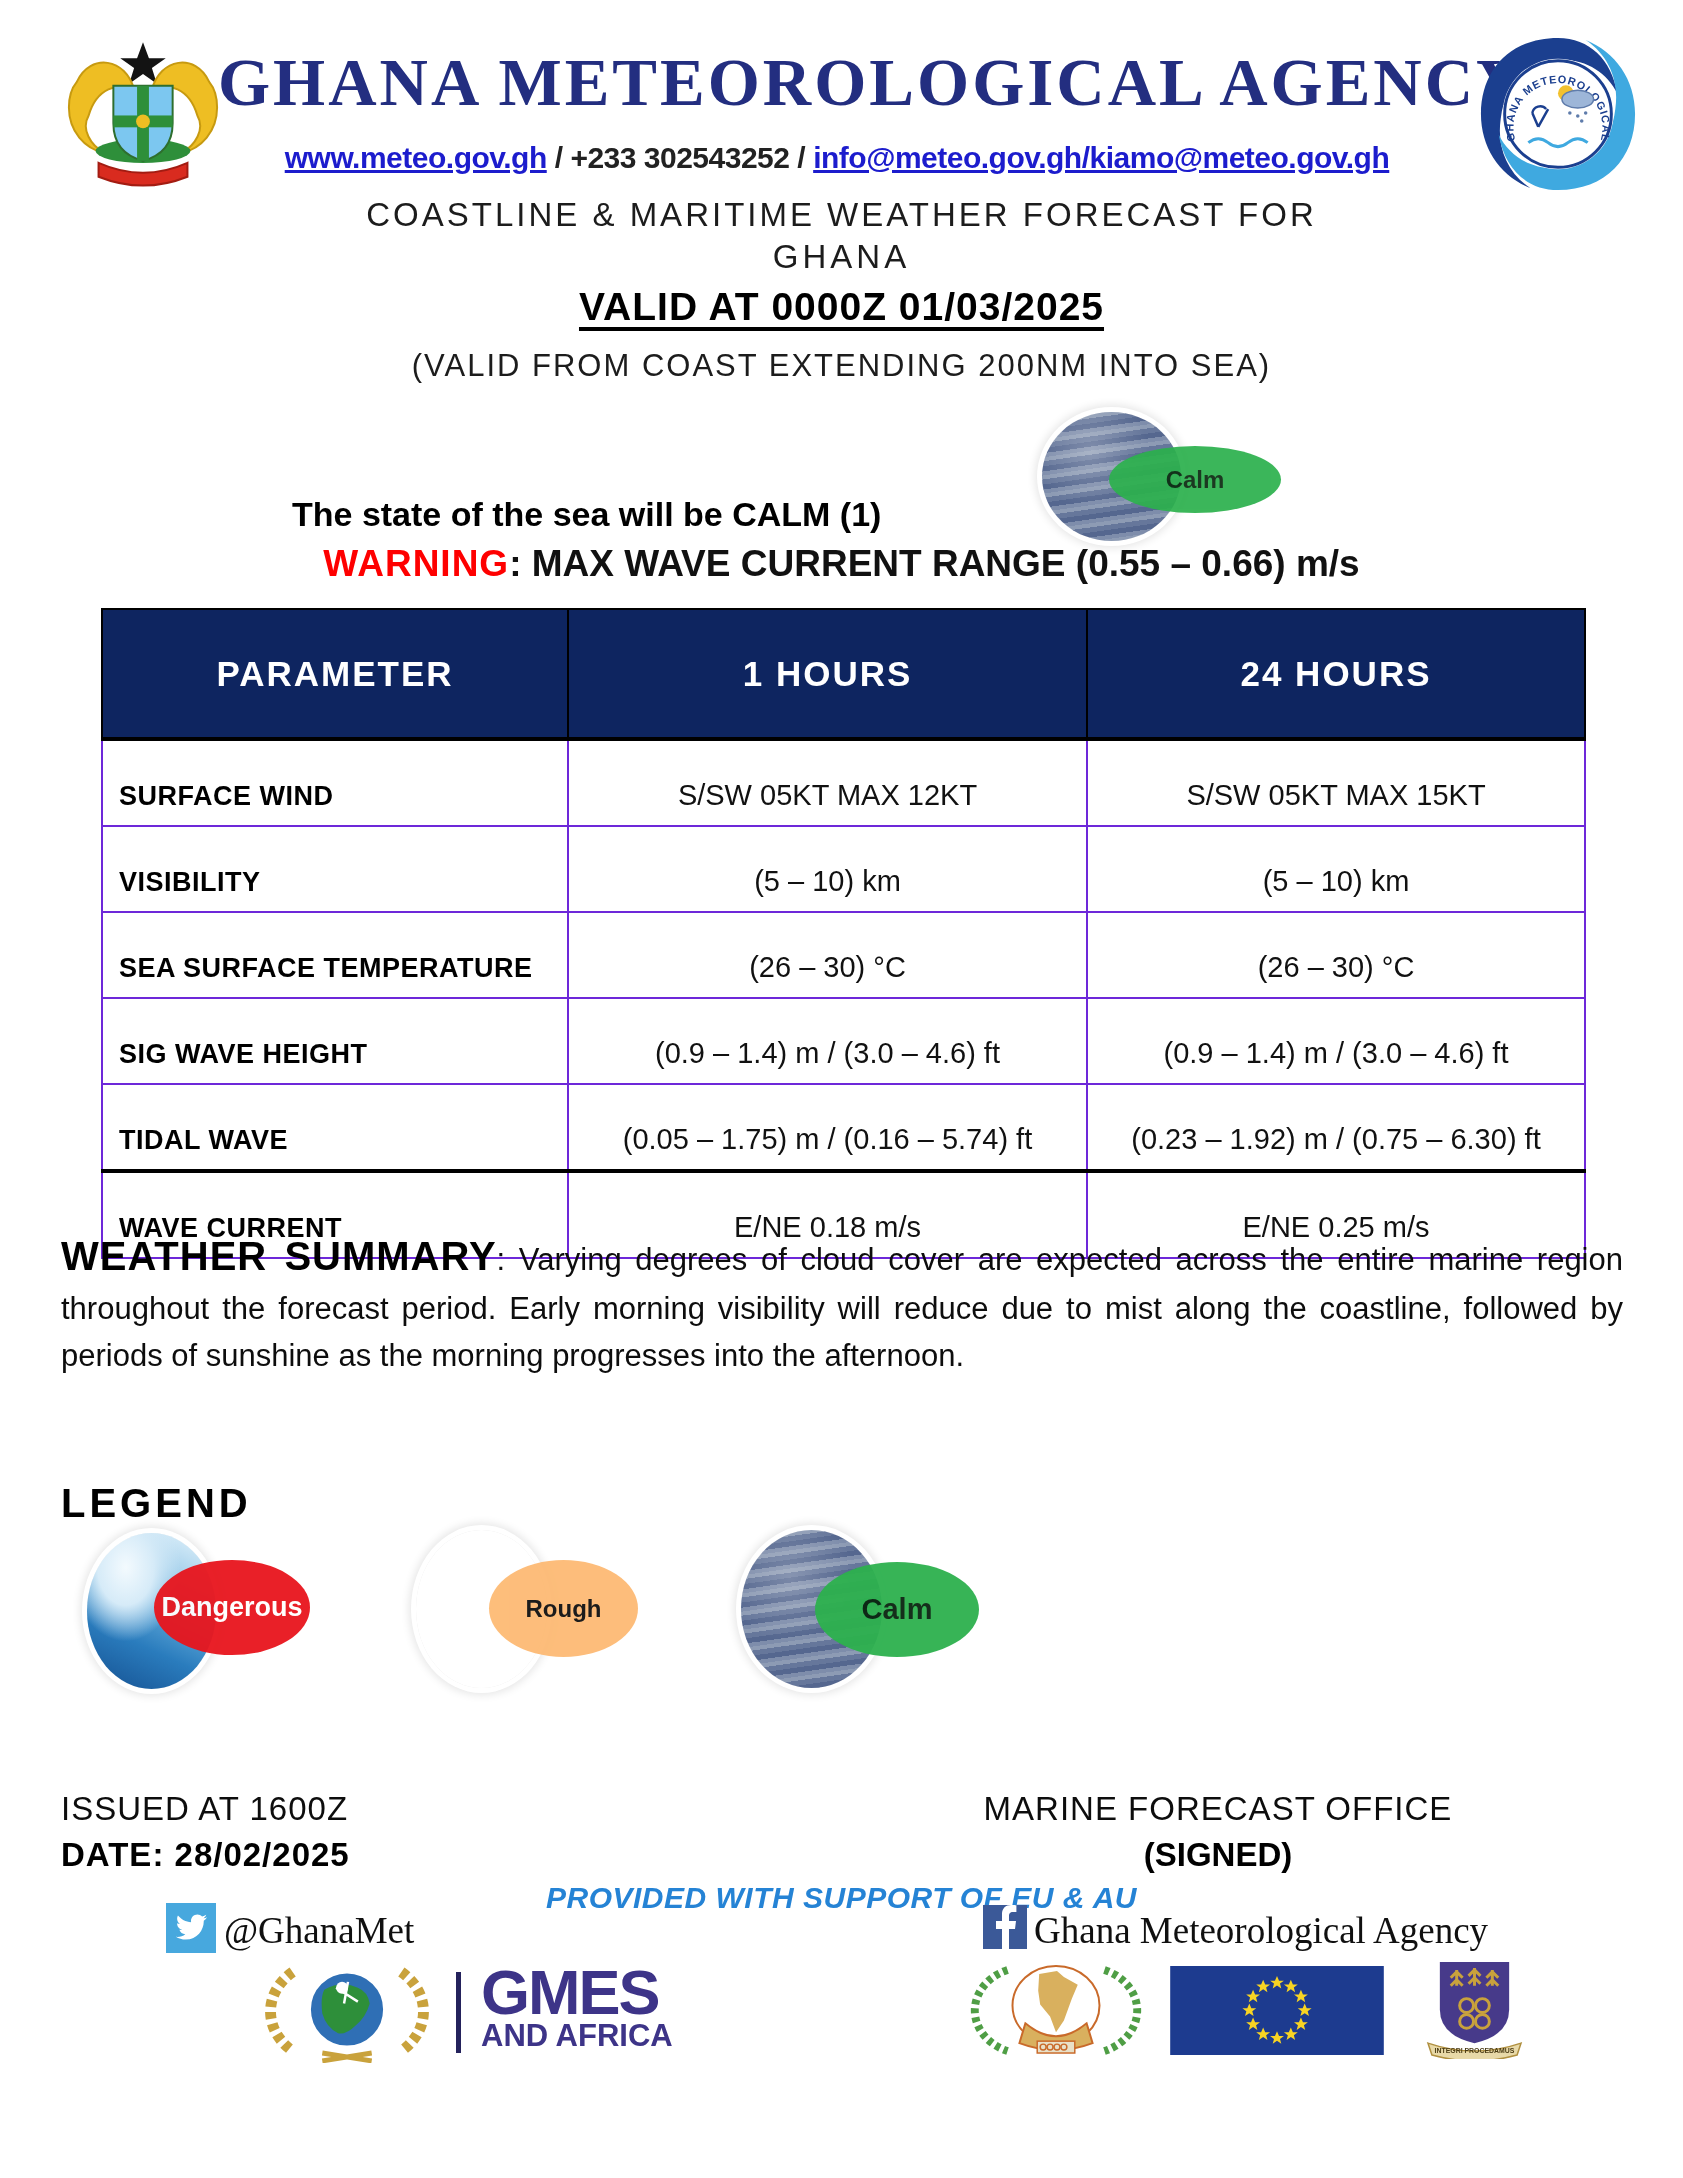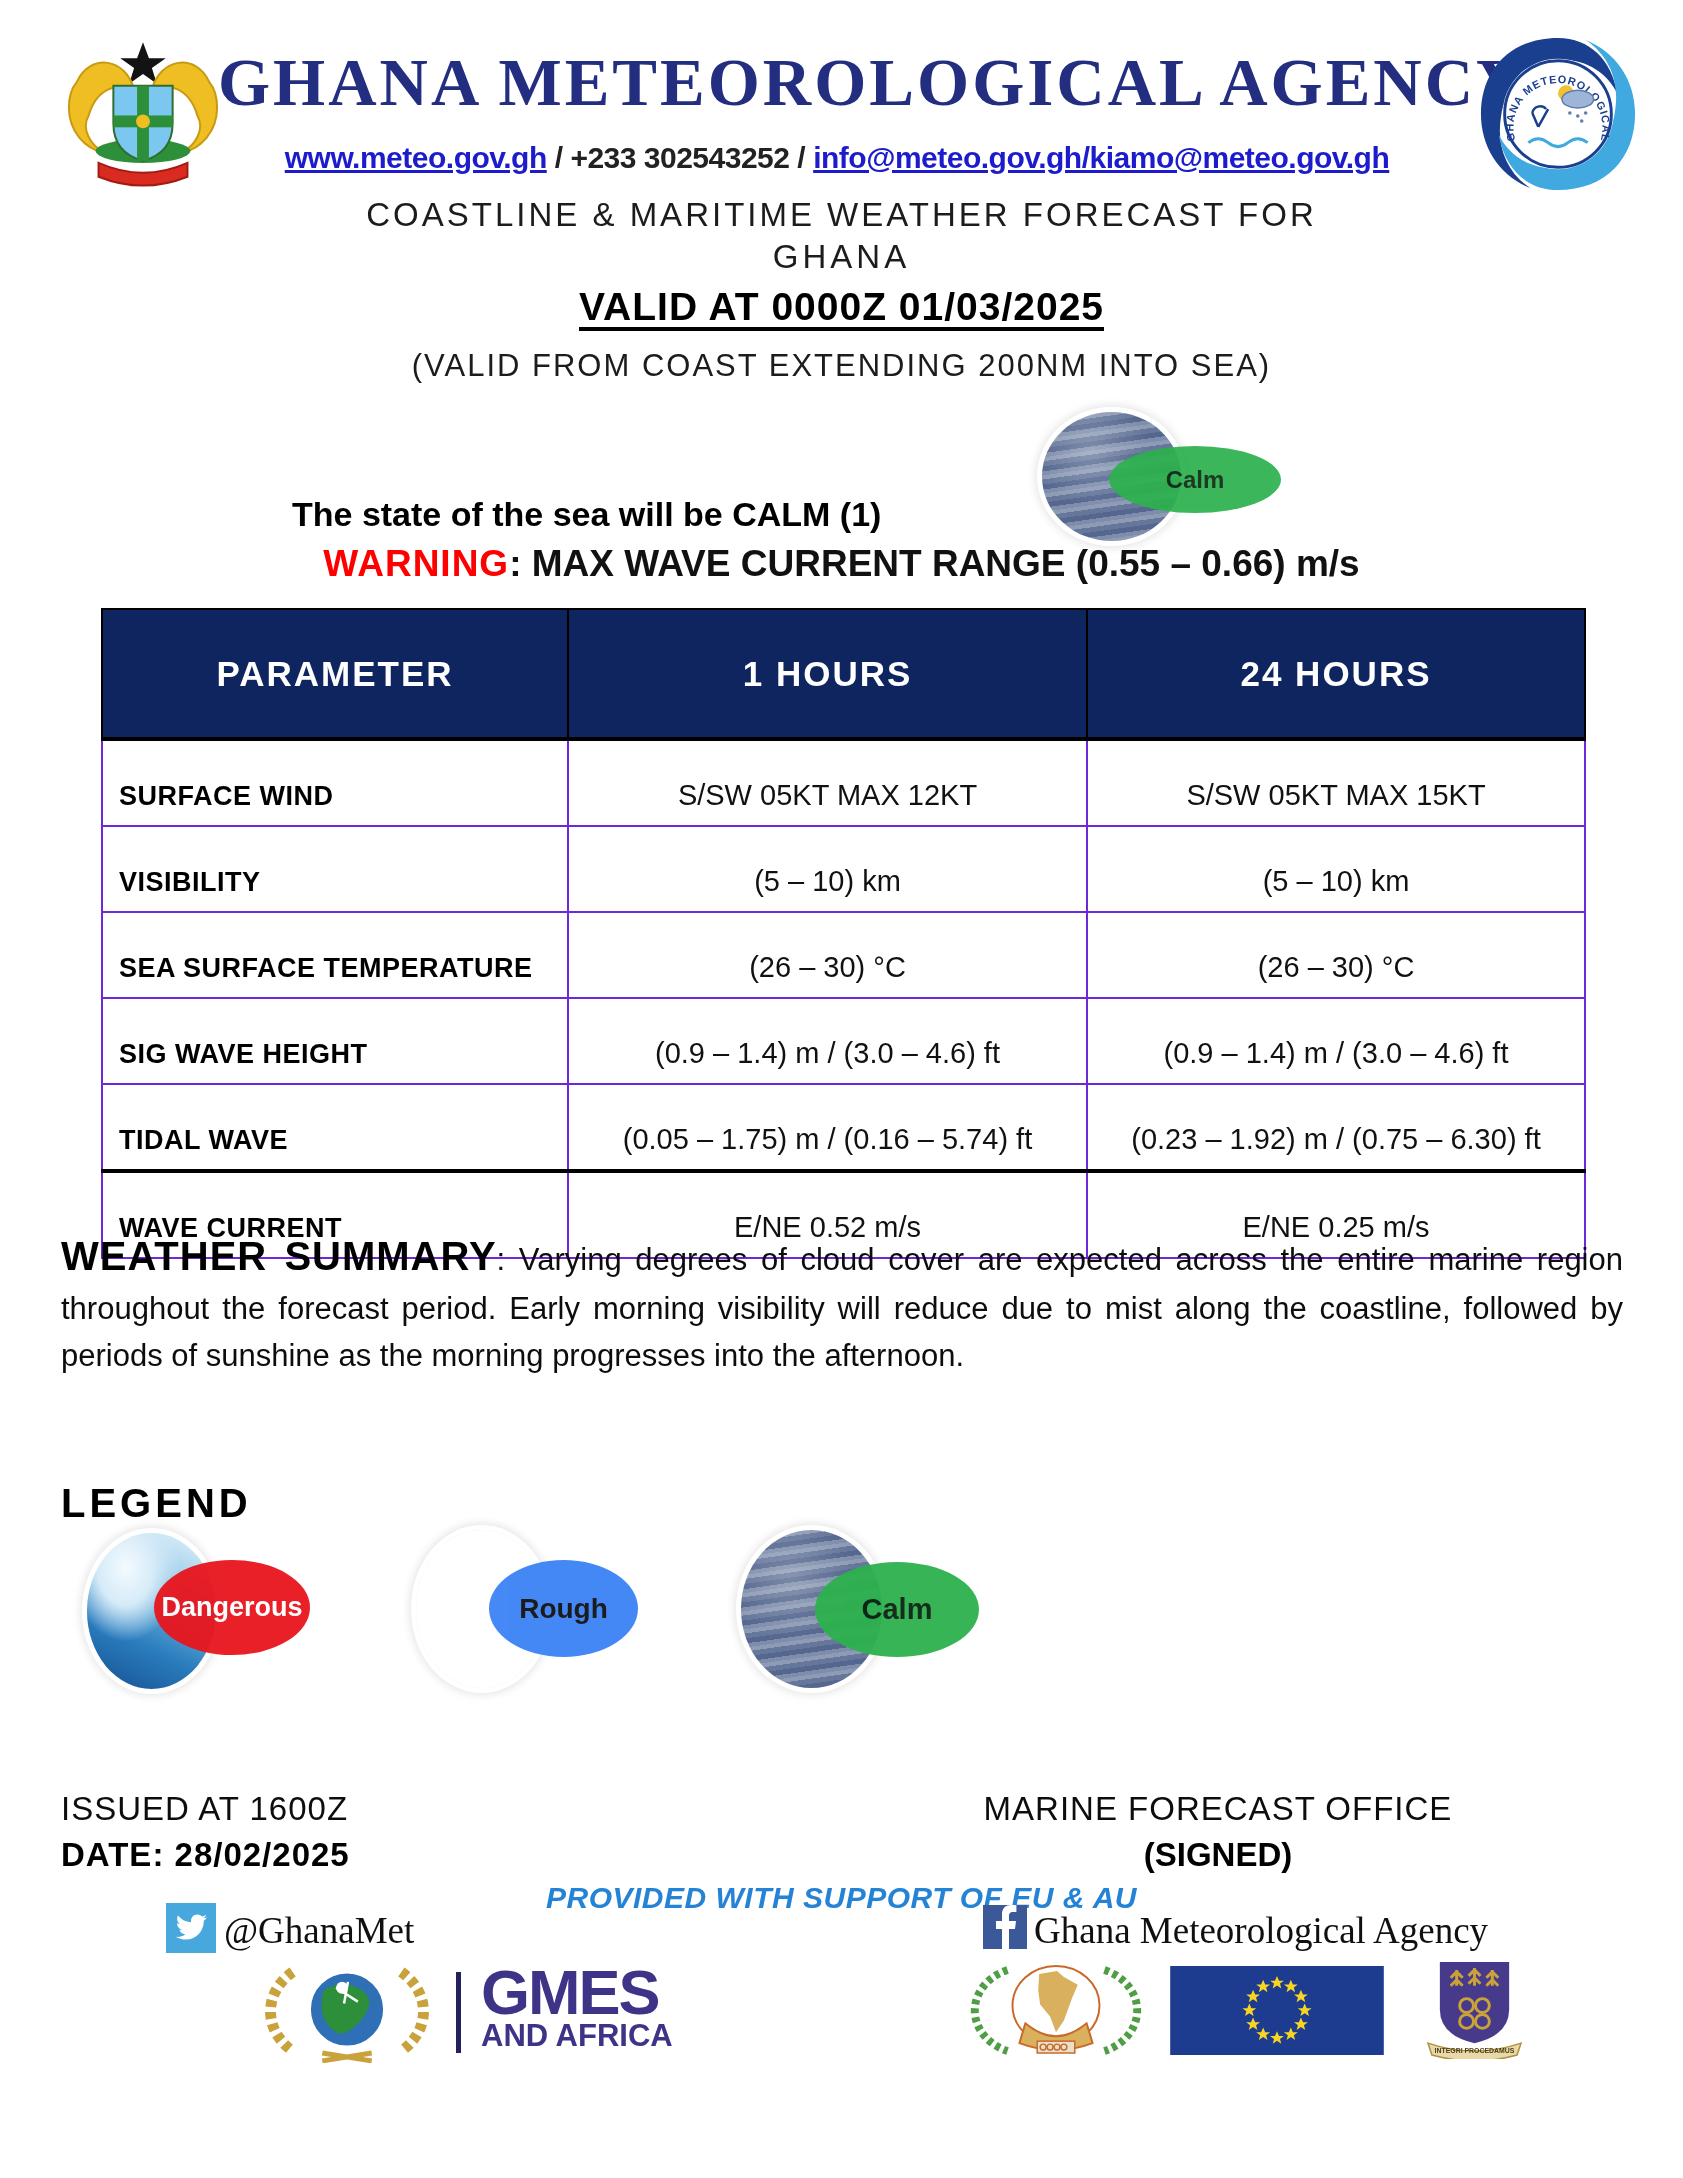--- a/index.html
+++ b/index.html
@@ -64,22 +64,22 @@
   .lg-sea.rough{left:416px;top:1530px;width:131px;height:158px;
     background:
       radial-gradient(ellipse at 38% 18%, rgba(255,255,255,.55), rgba(255,255,255,0) 40%),
       repeating-linear-gradient(16deg,#173a4d 0 9px,#2a5possible 0 0,#27566d 9px 17px,#3e748c 17px 21px);}
   .lg-sea.calm{left:741px;top:1530px;width:141px;height:158px;
     background:
       radial-gradient(circle at 35% 30%, rgba(255,255,255,.22), rgba(255,255,255,0) 45%),
       repeating-linear-gradient(172deg,#55678f 0 5px,#7e8dab 5px 9px,#8d9bb4 9px 13px,#66779b 13px 18px);}
   .lg-badge-dangerous{left:154px;top:1560px;width:156px;height:95px;background:#e8151d;
     color:#fff;font-size:27px;opacity:.95;}
-  .lg-badge-rough{left:489px;top:1560px;width:149px;height:97px;background:#3b82f6;
-    color:#101010;font-size:28px;opacity:.95;}
+  .lg-badge-rough{left:489px;top:1560px;width:149px;height:97px;background:#fdba74;
+    color:#101010;font-size:24px;opacity:.95;}
   .lg-badge-calm{left:815px;top:1562px;width:164px;height:95px;background:#2db14e;
     color:#09230f;font-size:29px;opacity:.95;}
 
   
   .issued{left:61px;top:1790px;font-size:33px;letter-spacing:1px;color:#0d0d0d;}
   .office{left:941px;top:1790px;width:554px;text-align:center;font-size:33px;letter-spacing:1px;color:#0d0d0d;}
   .date{left:61px;top:1836px;font-size:33px;font-weight:bold;letter-spacing:1px;color:#000;}
   .signed{left:941px;top:1836px;width:554px;text-align:center;font-size:33px;font-weight:bold;color:#000;}
   .support{left:0;top:1881px;width:1683px;text-align:center;font-size:30px;font-weight:bold;
     font-style:italic;color:#2583d5;letter-spacing:0.5px;}
@@ -189,21 +189,21 @@
       <td class="val">(0.9 – 1.4) m / (3.0 – 4.6) ft</td>
       <td class="val">(0.9 – 1.4) m / (3.0 – 4.6) ft</td>
     </tr>
     <tr class="thick">
       <td class="param">TIDAL WAVE</td>
       <td class="val">(0.05 – 1.75) m / (0.16 – 5.74) ft</td>
       <td class="val">(0.23 – 1.92) m / (0.75 – 6.30) ft</td>
     </tr>
     <tr>
       <td class="param">WAVE CURRENT</td>
-      <td class="val">E/NE 0.52 m/s</td>
+      <td class="val">E/NE 0.18 m/s</td>
       <td class="val">E/NE 0.25 m/s</td>
     </tr>
   </tbody>
     </table>
 
   <div class="abs summary">
     <span class="lbl">WEATHER SUMMARY</span><span>: Varying degrees of cloud cover are expected across the entire marine region throughout the forecast period. Early morning visibility will reduce due to mist along the coastline, followed by periods of sunshine as the morning progresses into the afternoon.</span>
   </div>
 
   <div class="abs legend-h">LEGEND</div>

